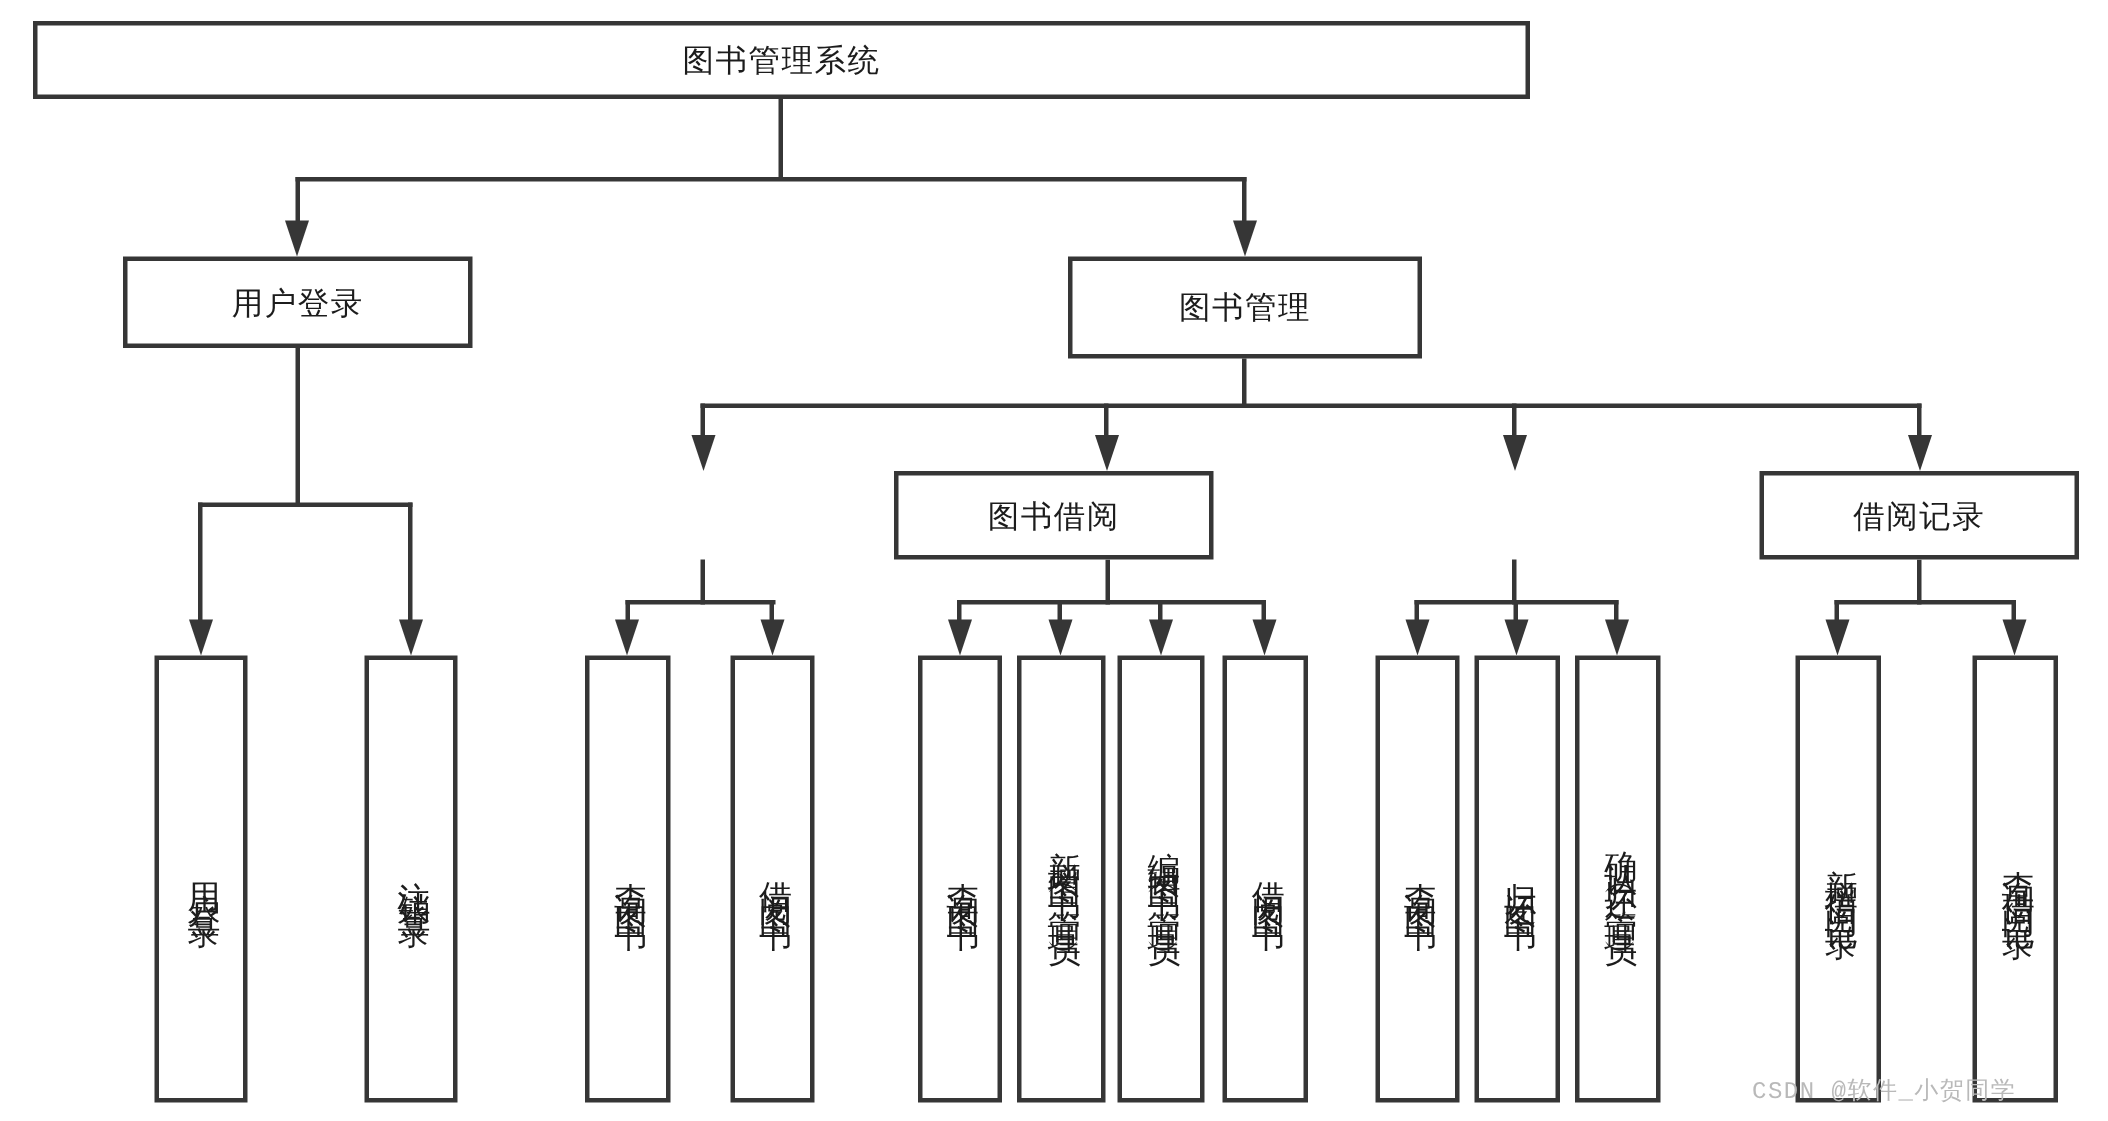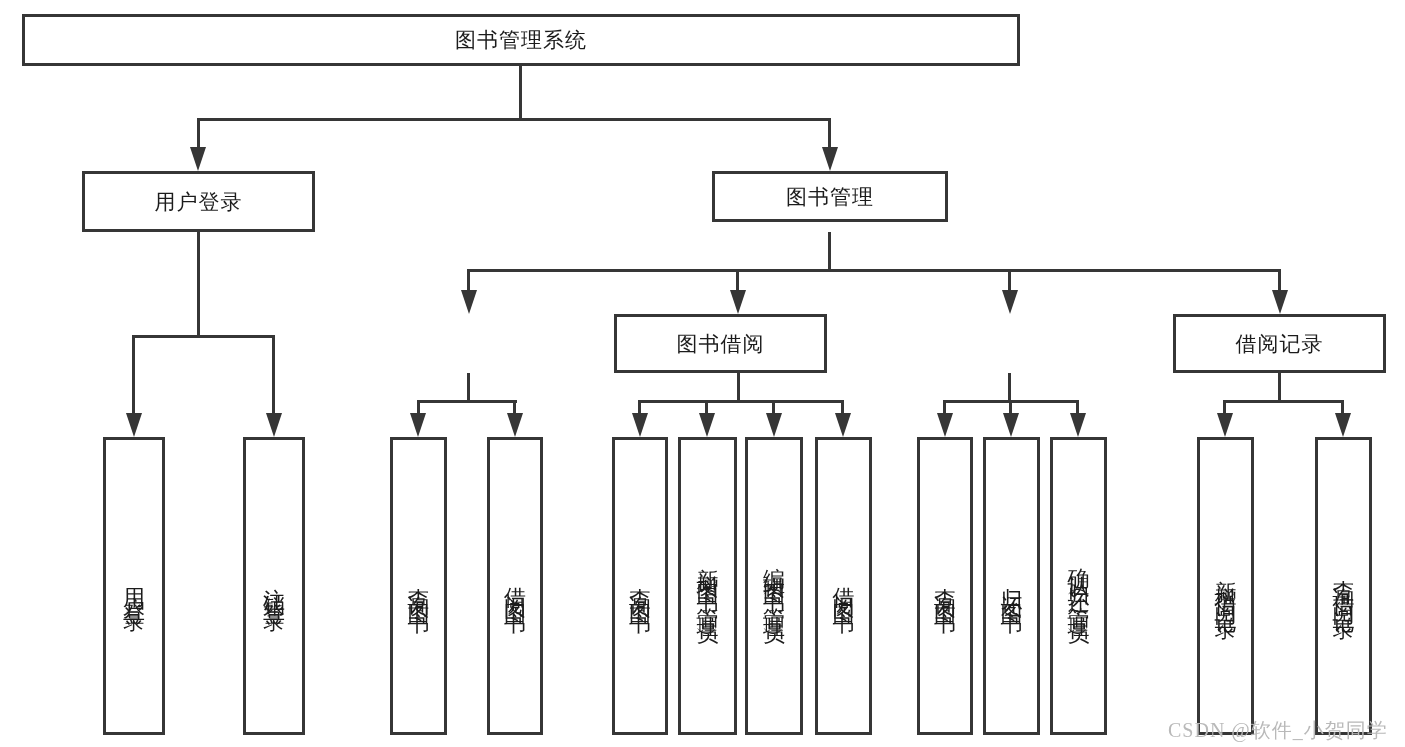--- a/index.html
+++ b/index.html
@@ -1,21 +1,21 @@
 <!DOCTYPE html>
 <html><head>
 <meta charset="utf-8">
 <style>
   html, body { margin: 0; padding: 0; background: #ffffff; }
   .canvas {
     position: relative;
     width: 1405px;
     height: 747px;
     background: #ffffff;
-    font-family: Liberation Serif, serif;
+    font-family: Liberation Mono, monospace;
     overflow: hidden;
   }
   
   .ln { position: absolute; background: #363636; }
   
   .ar {
     position: absolute; width: 0; height: 0;
     border-left: 8px solid transparent;
     border-right: 8px solid transparent;
     border-top: 24px solid #363636;
@@ -36,21 +36,21 @@
     writing-mode: vertical-rl;
     text-orientation: mixed;
     font-size: 22px;
     letter-spacing: 8px;
     line-height: 1;
   }
   .wm {
     position: absolute;
     left: 1168px;
     top: 717px;
-    font-size: 20px;
+    font-size: 16px;
     color: #b9b9b9;
     letter-spacing: 1px;
     white-space: nowrap;
     z-index: 5;
   }
 </style>
 </head>
 <body>
 
 <div class="canvas">
@@ -110,23 +110,23 @@
   <div class="ln" style="left:1278px;top:373px;width:3px;height:30px"></div>
   <div class="ln" style="left:1223px;top:400px;width:121px;height:3px"></div>
   <div class="ln" style="left:1223px;top:400px;width:3px;height:16px"></div>
   <div class="ln" style="left:1341px;top:400px;width:3px;height:16px"></div>
   <div class="ar" style="left:1217px;top:413px"></div>
   <div class="ar" style="left:1335px;top:413px"></div>
 
   <div class="nd h" style="left:22px;top:14px;width:998px;height:52px">图书管理系统</div>
 
   <div class="nd h" style="left:82px;top:171px;width:233px;height:61px">用户登录</div>
-  <div class="nd h" style="left:712px;top:171px;width:236px;height:51px">图书管理</div>
+  <div class="nd h" style="left:712px;top:171px;width:236px;height:68px">图书管理</div>
 
-  <div class="nd h" style="left:614px;top:314px;width:213px;height:59px">图书借阅</div>
+  <div class="nd h" style="left:596px;top:314px;width:213px;height:59px">图书借阅</div>
   <div class="nd h" style="left:1173px;top:314px;width:213px;height:59px">借阅记录</div>
 
   <div class="nd v" style="left:103px;top:437px;width:62px;height:298px">用户登录</div>
   <div class="nd v" style="left:243px;top:437px;width:62px;height:298px">注销登录</div>
 
   <div class="nd v" style="left:390px;top:437px;width:57px;height:298px">查询图书</div>
   <div class="nd v" style="left:487px;top:437px;width:56px;height:298px">借阅图书</div>
 
   <div class="nd v" style="left:612px;top:437px;width:56px;height:298px">查询图书</div>
   <div class="nd v" style="left:678px;top:437px;width:59px;height:298px">新增图书（管理员）</div>

